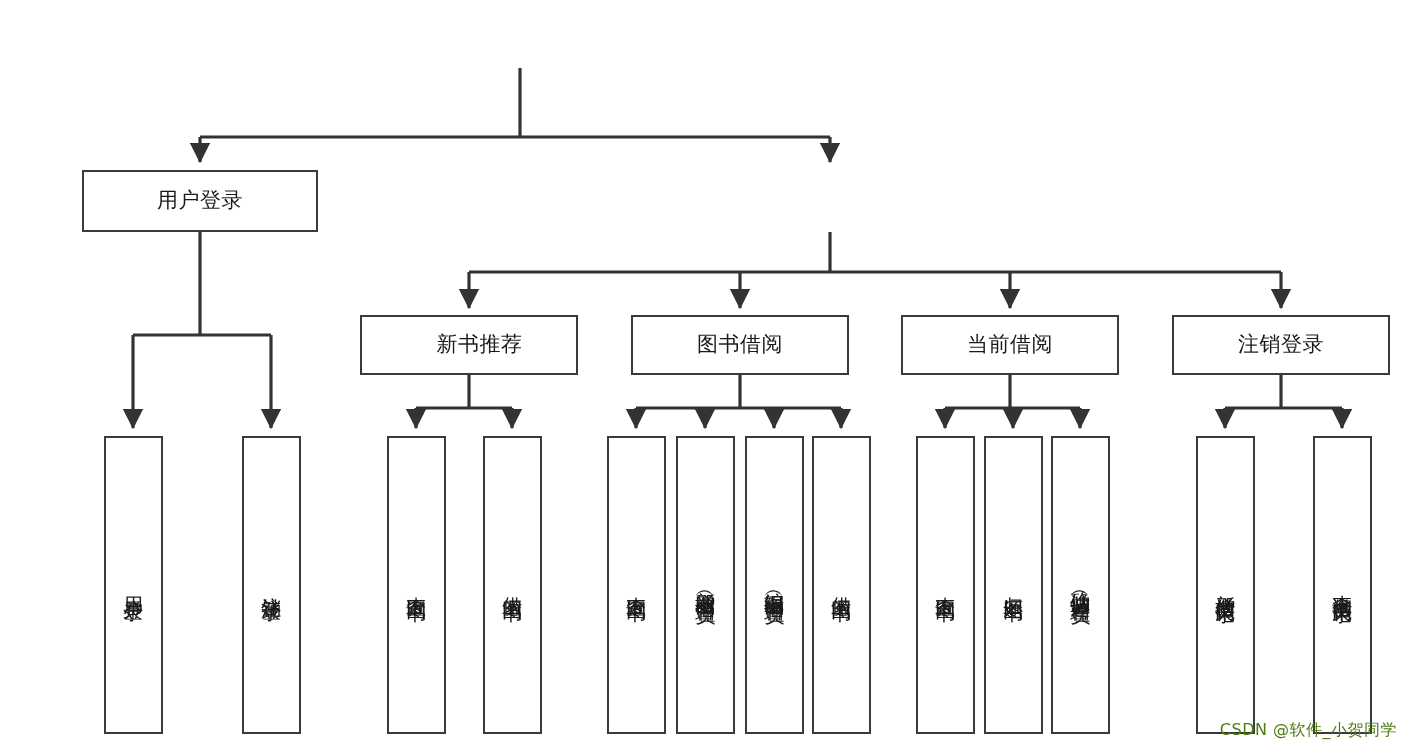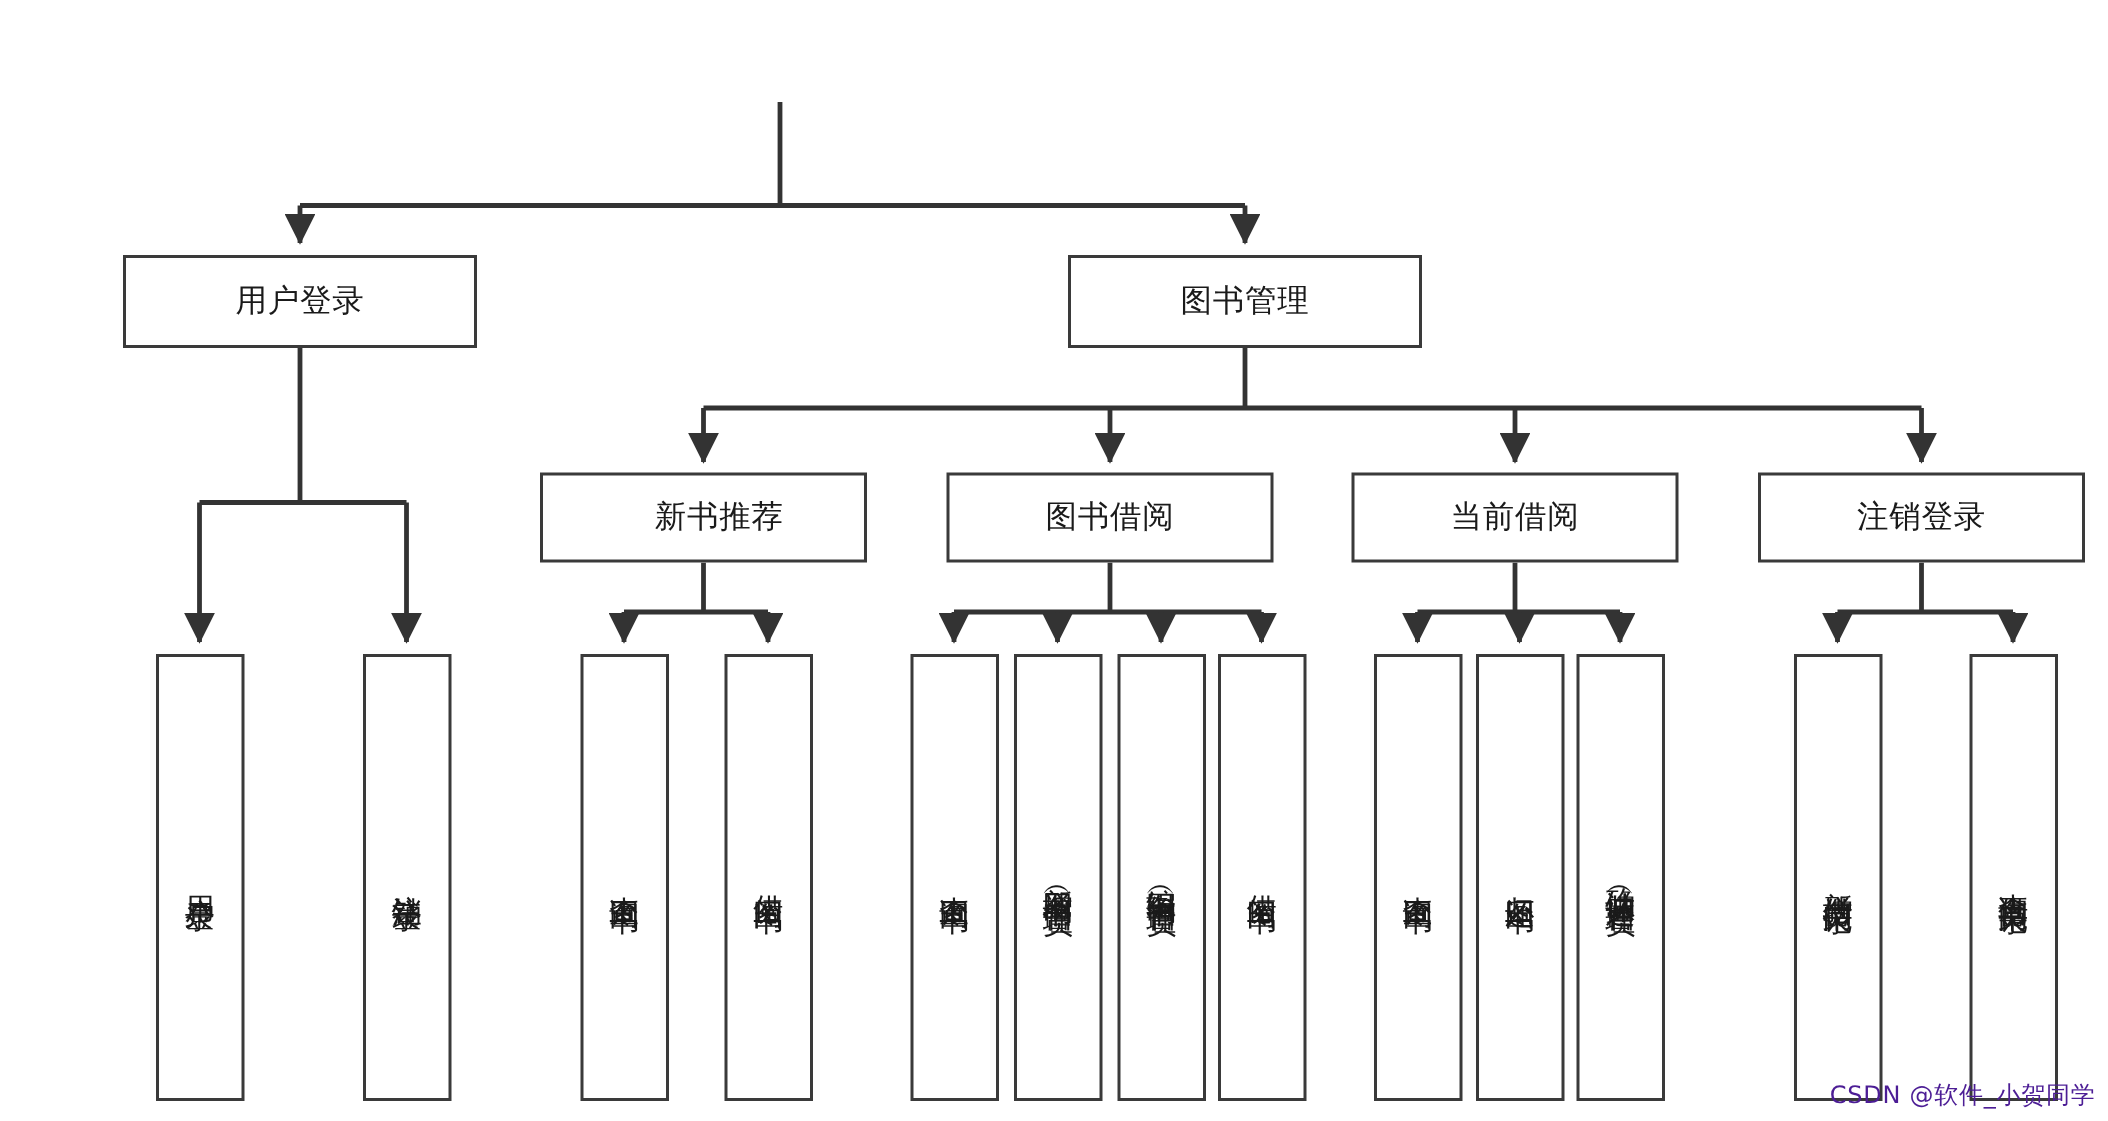--- a/index.html
+++ b/index.html
@@ -53,21 +53,21 @@
     letter-spacing: 2px;
   }
   .node.root .node-label {
     font-size: 22px;
   }
   #watermark {
     position: absolute;
     right: 8px;
     bottom: 6px;
     font-size: 16px;
-    color: #4c1d95;
+    color: #4d7c0f;
     letter-spacing: 0.5px;
     white-space: nowrap;
     pointer-events: none;
   }
 </style>
 </head>
 <body>
 
 <div id="diagram-root">
 
@@ -120,23 +120,20 @@
       <path d="M 1225 408 L 1225 428" marker-end="url(#arrow)"></path>
       <path d="M 1342 408 L 1342 428" marker-end="url(#arrow)"></path>
     </g>
   </svg>
 
 
   <div class="node horizontal" style="left:82px; top:170px; width:236px; height:62px;">
     <span class="node-label">用户登录</span>
   </div>
 
-  <div class="node horizontal" style="left:712px; top:170px; width:236px; height:62px;">
-    <span class="node-label">图书管理</span>
-  </div>
 
   <div class="node horizontal" style="left:360px; top:315px; width:218px; height:60px;padding-left:21px;">
     <span class="node-label">新书推荐</span>
   </div>
 
   <div class="node horizontal" style="left:901px; top:315px; width:218px; height:60px;">
     <span class="node-label">当前借阅</span>
   </div>
 
   <div class="node horizontal" style="left:631px; top:315px; width:218px; height:60px;">

